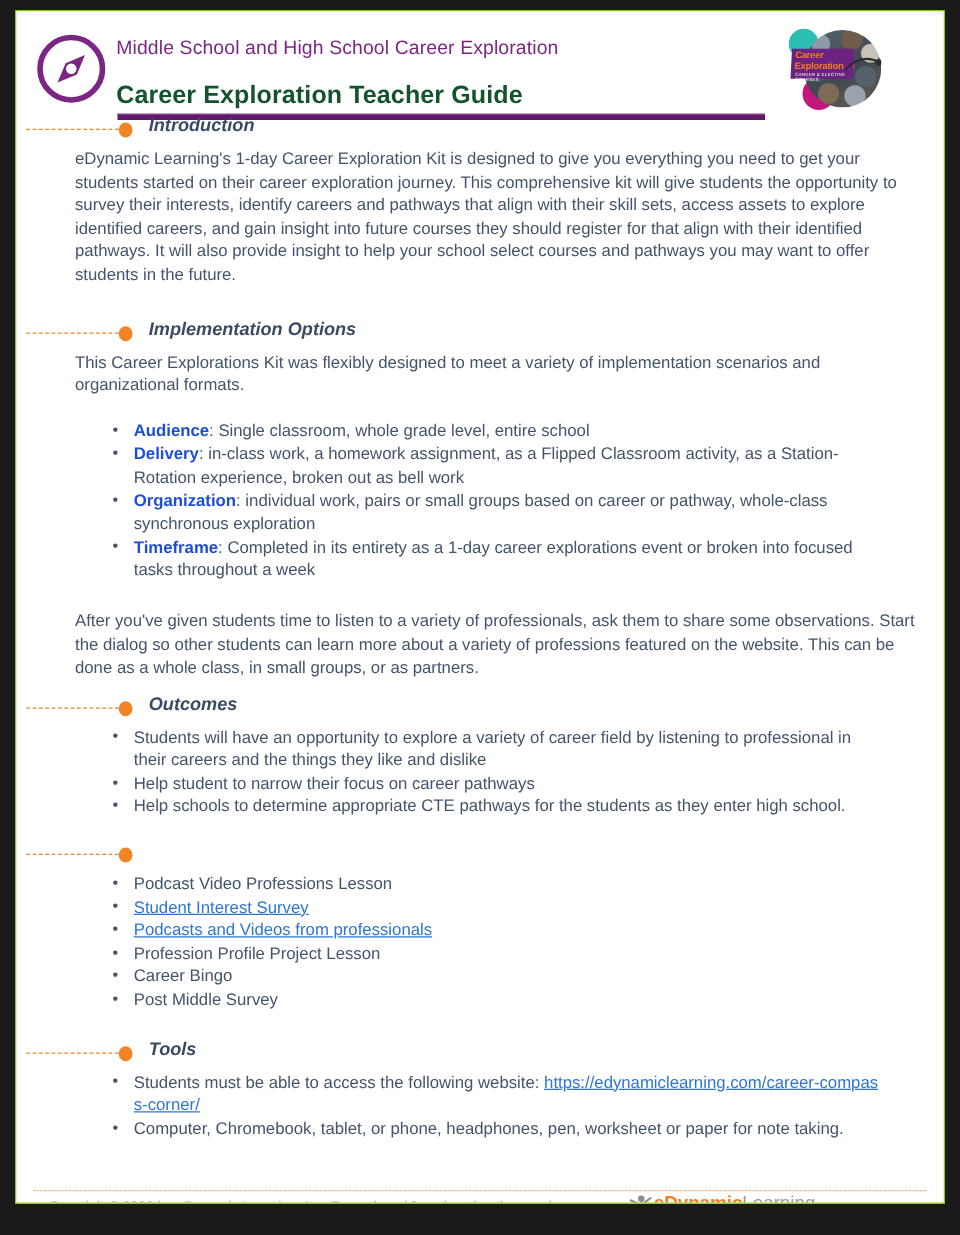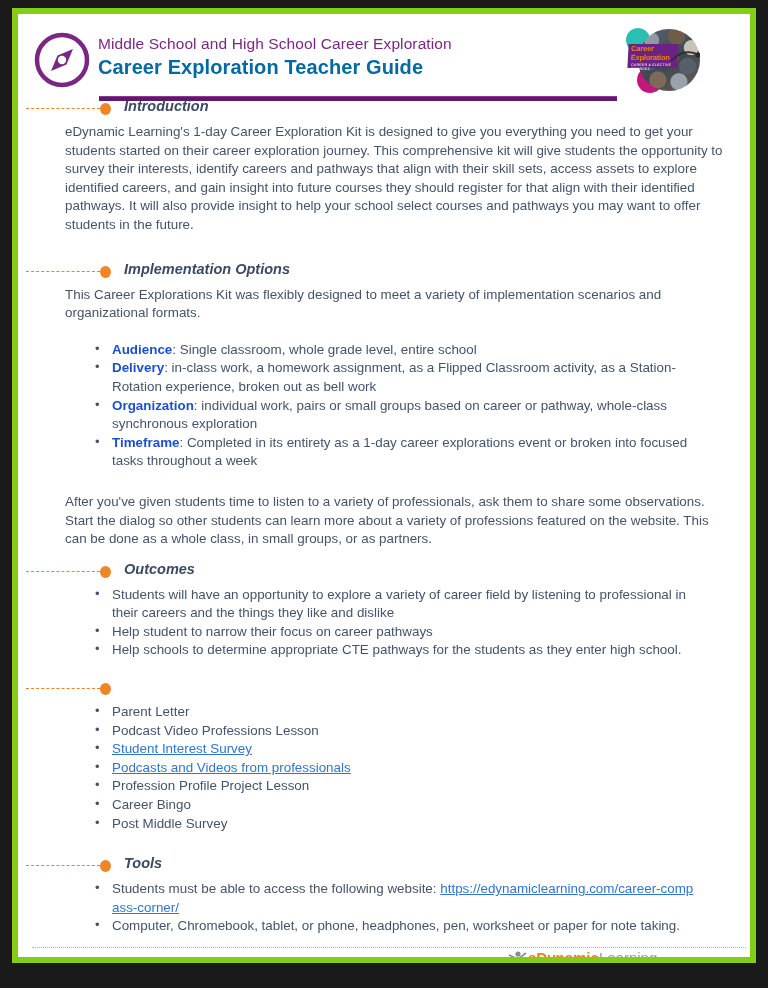--- a/index.html
+++ b/index.html
@@ -22,21 +22,21 @@
     background: #1a1a1a;
   }
 
   .page {
     position: absolute;
     left: 12px;
     top: 8px;
     width: 744px;
     height: 955px;
     background: #ffffff;
-    border: 6px solid #84cc16;
+    border: 1px solid #84cc16;
     box-sizing: border-box;
     overflow: hidden;
   }
 
   
   .header {
     position: relative;
     height: 84px;
   }
   .compass {
@@ -56,24 +56,24 @@
     font-size: 15.5px;
     color: #7B2682;
     letter-spacing: 0.1px;
     line-height: 20px;
     white-space: nowrap;
   }
   .title-main {
     font-family: "Liberation Sans", sans-serif;
     font-size: 20px;
     font-weight: bold;
-    color: #0369a1;
+    color: #14532d;
     letter-spacing: 0.1px;
     line-height: 25px;
-    margin-top: 1px;
+    margin-top: 15px;
     white-space: nowrap;
   }
   .title-rule {
     position: absolute;
     left: 81px;
     top: 82px;
     width: 518px;
     height: 5px;
     background: #5E1A66;
     border-top: 1px solid #8A3A90;
@@ -370,21 +370,20 @@
       </ul>
 
       <div class="spacer-18"></div>
 
       <div class="section-head">
         <div class="section-dash"></div>
         <div class="section-dot"></div>
       </div>
 
       <ul class="bullets">
-        <li>Parent Letter</li>
         <li>Podcast Video Professions Lesson</li>
         <li><a class="doclink" href="#">Student Interest Survey</a></li>
         <li><a class="doclink" href="#">Podcasts and Videos from professionals</a></li>
         <li>Profession Profile Project Lesson</li>
         <li>Career Bingo</li>
         <li>Post Middle Survey</li>
       </ul>
 
       <div class="spacer-22"></div>
 

